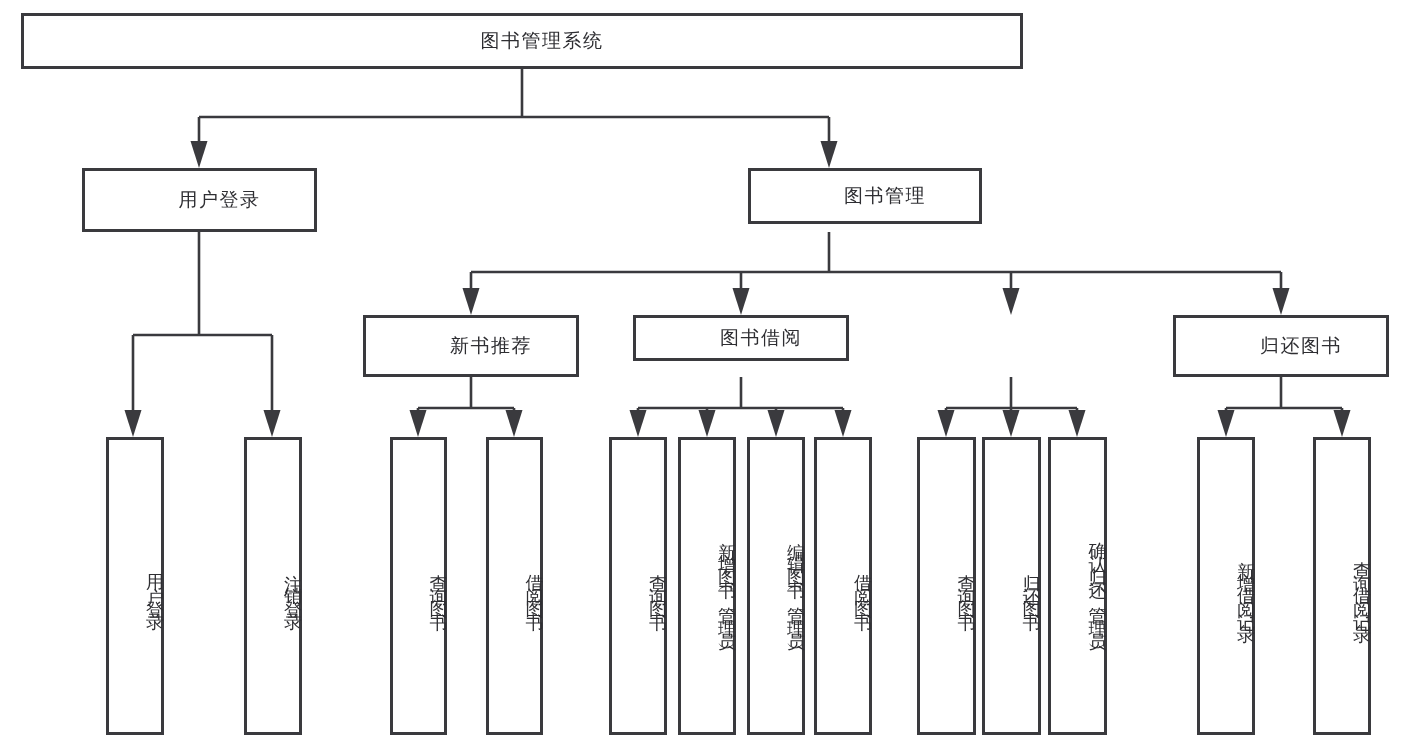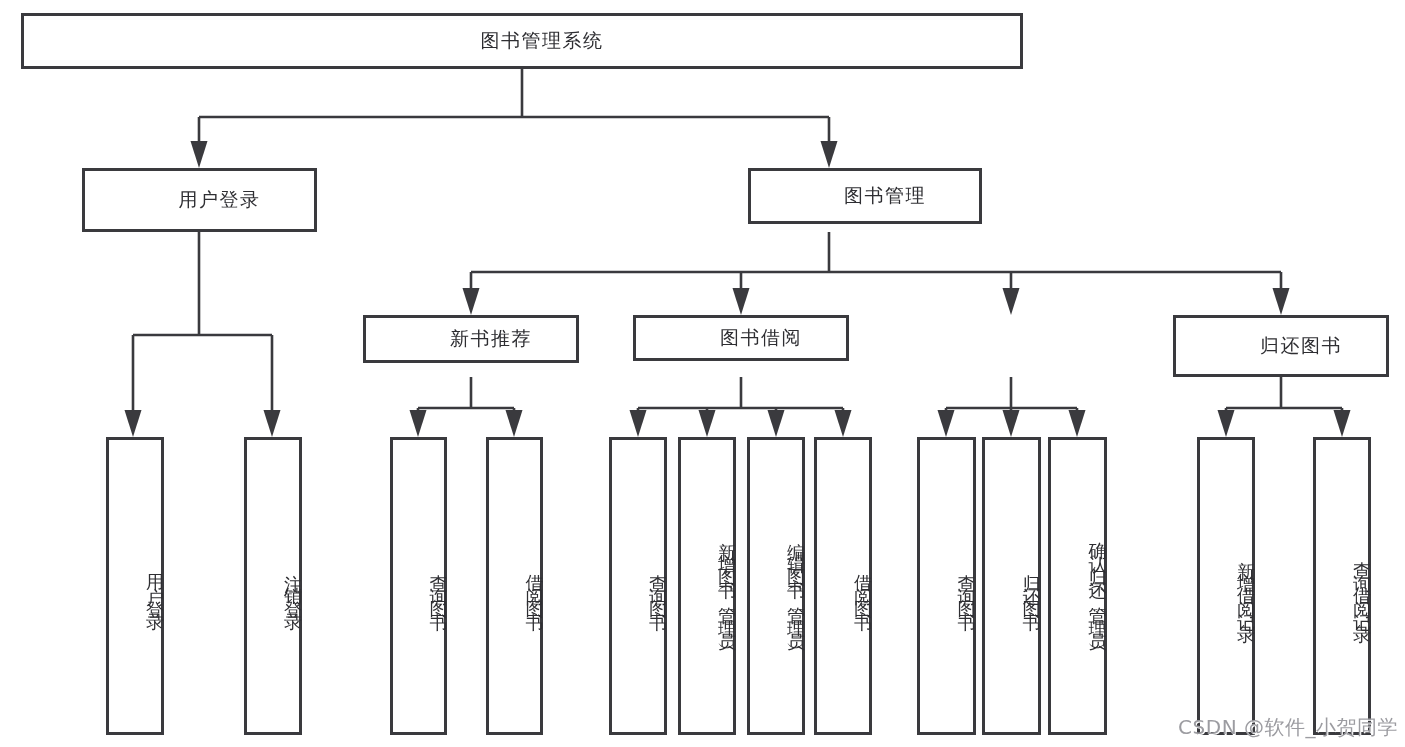--- a/index.html
+++ b/index.html
@@ -33,21 +33,21 @@
     text-orientation:mixed;
     font-size:18px;
     line-height:1;
     letter-spacing:13px;
     white-space:nowrap;
   }
   
   .b-root{left:21px;top:13px;width:1002px;height:56px}
   .b-user-login{left:82px;top:168px;width:235px;height:64px}
   .b-book-mgmt{left:748px;top:168px;width:234px;height:56px}
-  .b-new-books{left:363px;top:315px;width:216px;height:48px}
+  .b-new-books{left:363px;top:315px;width:216px;height:62px}
   .b-book-borrow{left:633px;top:315px;width:216px;height:46px}
   .b-current-borrow{left:903px;top:315px;width:216px;height:62px}
   .b-records{left:1173px;top:315px;width:216px;height:62px}
   .v1{left:106px;top:437px;width:58px;height:298px}
   .v2{left:244px;top:437px;width:58px;height:298px}
   .v3{left:390px;top:437px;width:57px;height:298px}
   .v4{left:486px;top:437px;width:57px;height:298px}
   .v5{left:609px;top:437px;width:58px;height:298px}
   .v6{left:678px;top:437px;width:58px;height:298px}
   .v7{left:747px;top:437px;width:58px;height:298px}
@@ -170,14 +170,13 @@
     <span class="vlabel">确认归还（管理员）</span>
   </div>
 
   <div class="box vbox v12">
     <span class="vlabel">新增借阅记录</span>
   </div>
   <div class="box vbox v13">
     <span class="vlabel">查询借阅记录</span>
   </div>
 
-  <div class="watermark">CSDN @软件_小贺同学</div>
 </div>
 
 </body></html>

